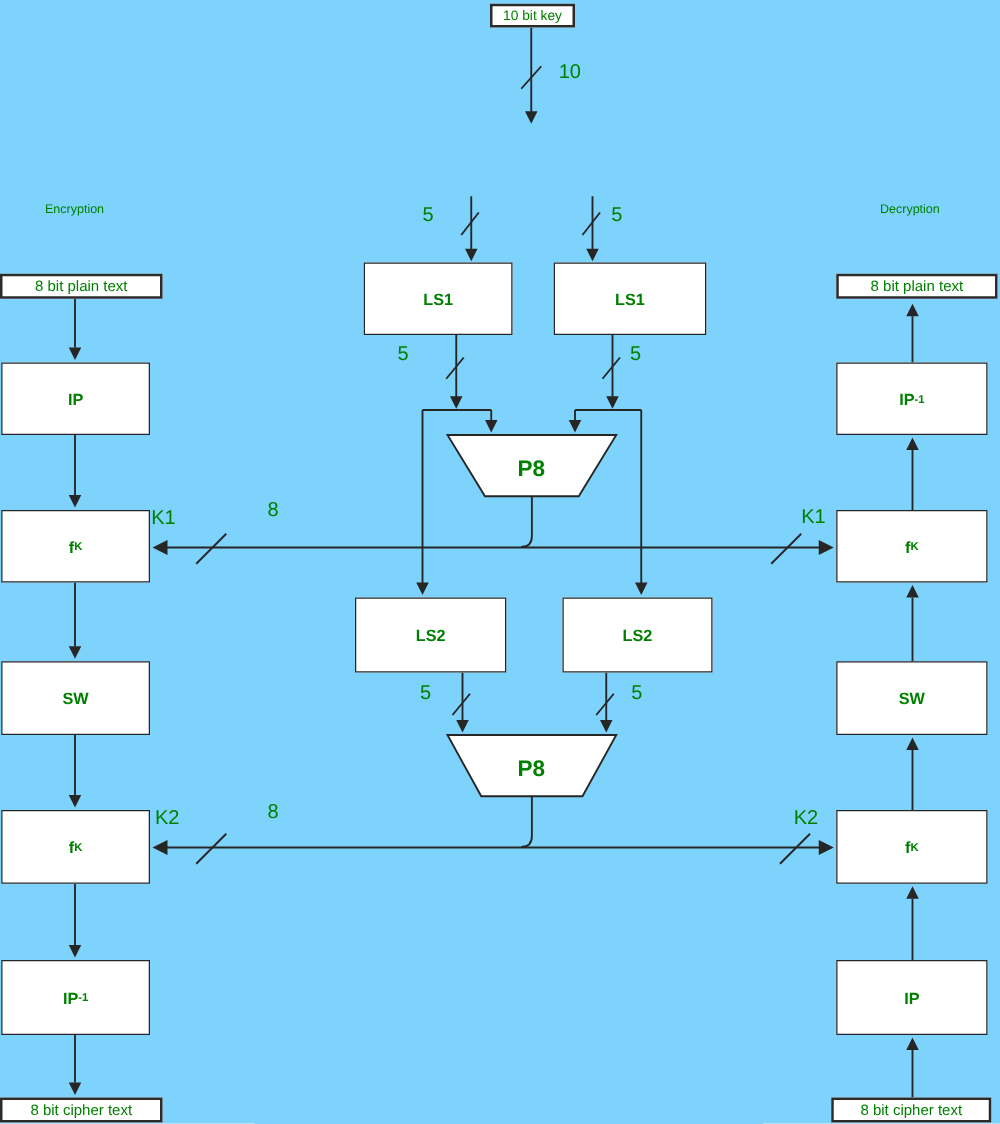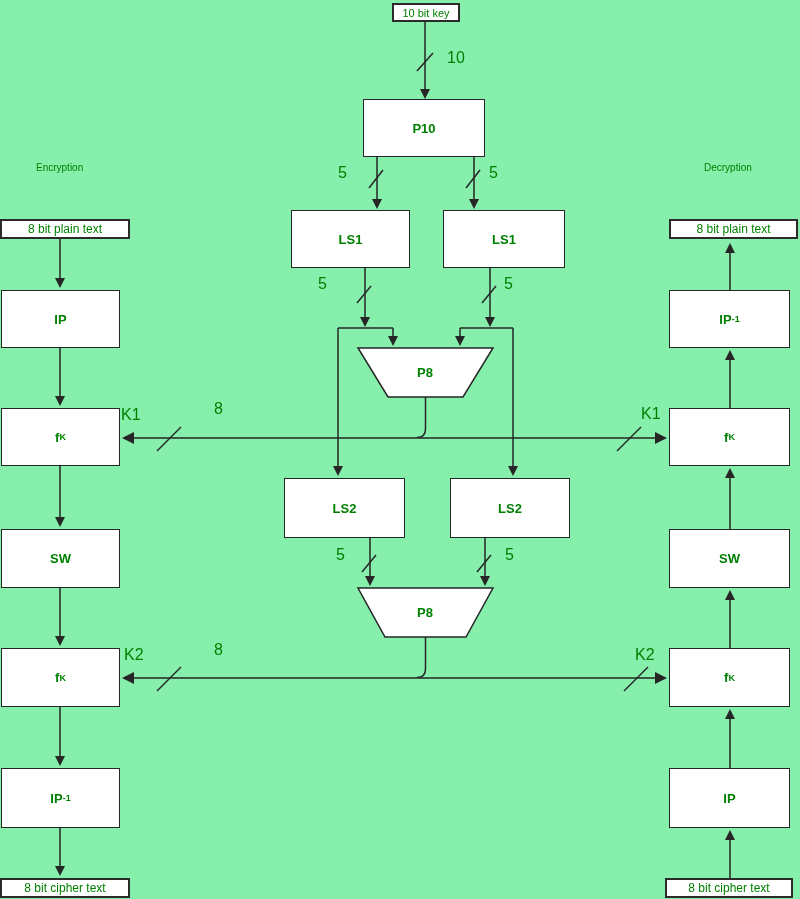--- a/index.html
+++ b/index.html
@@ -1,37 +1,37 @@
 <!DOCTYPE html>
 <html><head>
 <meta charset="utf-8">
 <style>
   html,body{margin:0;padding:0;background:#ffffff;}
   #canvas{
-    position:relative;width:800px;height:899px;background:#86efac;overflow:hidden;
+    position:relative;width:800px;height:899px;background:#7dd3fc;overflow:hidden;
     font-family:"Liberation Sans", sans-serif;
   }
   .box{
     position:absolute;box-sizing:border-box;background:#ffffff;
     border:1.5px solid #262626;display:flex;align-items:center;justify-content:center;
     color:#008000;font-weight:bold;font-size:13px;z-index:2;
   }
   .iobox{
     position:absolute;box-sizing:border-box;background:#ffffff;
     border:2px solid #2b2b2b;display:flex;align-items:center;justify-content:center;
     color:#008000;font-weight:normal;font-size:12px;z-index:2;white-space:nowrap;
   }
   .glabel{
     position:absolute;color:#008000;font-size:16px;line-height:14px;z-index:3;white-space:nowrap;
   }
   .title{
     position:absolute;color:#008000;font-size:10px;z-index:3;white-space:nowrap;
   }
   .plabel{
-    position:absolute;color:#008000;font-weight:bold;font-size:13px;z-index:3;
+    position:absolute;color:#008000;font-weight:bold;font-size:18px;z-index:3;
     width:50px;text-align:center;
   }
   .sub{font-size:9px;vertical-align:-3px;font-weight:bold;}
   .sup{font-size:9px;vertical-align:5px;font-weight:bold;}
   svg{position:absolute;left:0;top:0;z-index:1;}
   svg line, svg path{stroke:#262626;stroke-width:1.5;fill:none;}
   svg polygon.arrow{fill:#262626;stroke:none;}
   svg polygon.trap{fill:#ffffff;stroke:#262626;stroke-width:1.5;}
 </style>
 </head>
@@ -122,21 +122,20 @@
       <line x1="730" y1="768" x2="730" y2="719"></line>
         <polygon class="arrow" points="730,709 725,719 735,719"></polygon>
       <line x1="730" y1="878" x2="730" y2="840"></line>
         <polygon class="arrow" points="730,830 725,840 735,840"></polygon>
     </g>
   </svg>
 
   <div class="iobox" style="left:392px;top:3px;width:68px;height:19px;font-size:11px;">10 bit key</div>
   <div class="glabel" style="left:447px;top:51px;">10</div>
 
-  <div class="box" style="left:363px;top:99px;width:122px;height:58px;">P10</div>
 
   <div class="glabel" style="left:338px;top:166px;">5</div>
   <div class="glabel" style="left:489px;top:166px;">5</div>
 
   <div class="box" style="left:291px;top:210px;width:119px;height:58px;">LS1</div>
   <div class="box" style="left:443px;top:210px;width:122px;height:58px;">LS1</div>
 
   <div class="glabel" style="left:318px;top:277px;">5</div>
   <div class="glabel" style="left:504px;top:277px;">5</div>
 

